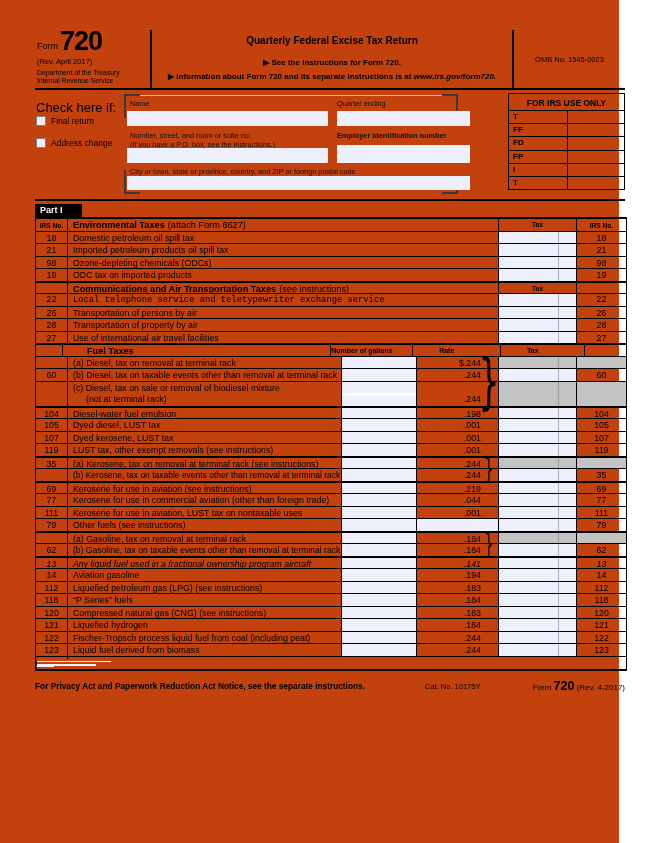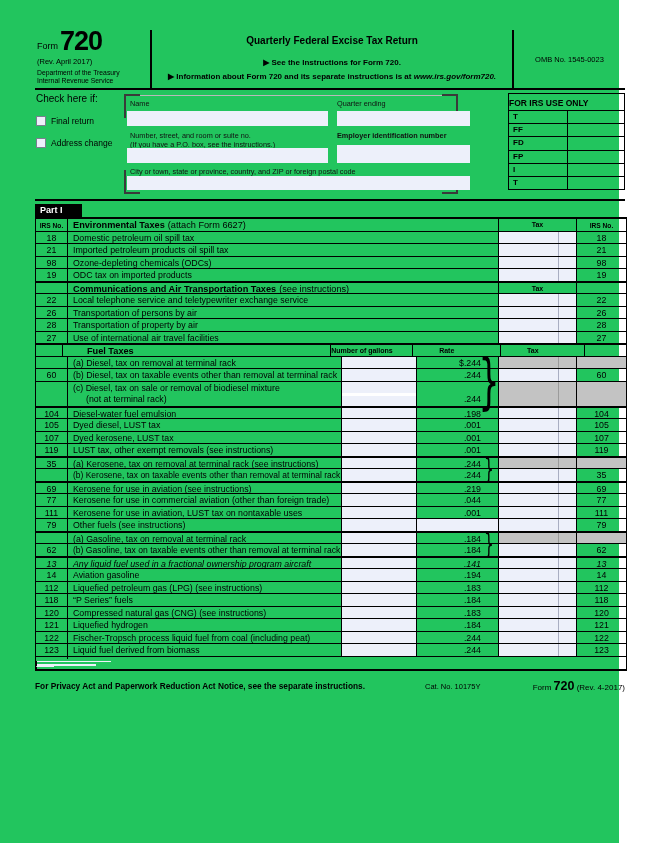--- a/index.html
+++ b/index.html
@@ -1,17 +1,17 @@
 <!DOCTYPE html>
 <html><head>
 <meta charset="utf-8">
 <style>
   * { margin:0; padding:0; box-sizing:border-box; }
   body { width:649px; height:843px; background:#fff; font-family:"Liberation Sans", sans-serif; color:#000; overflow:hidden; }
-  .page { position:relative; width:619px; height:843px; background:#22c55e; }
+  .page { position:relative; width:619px; height:843px; background:#c2410c; }
   .abs { position:absolute; }
 
   
   #form-block { left:36px; top:30px; width:112px; height:58px; }
   #form-word { position:absolute; left:1px; top:11px; font-size:9px; }
   #form-number { position:absolute; left:24px; top:-4px; font-size:27px; font-weight:bold; letter-spacing:-1px; }
   #revision { position:absolute; left:1px; top:27px; font-size:7.5px; }
   #dept { position:absolute; left:1px; top:39px; font-size:6.8px; }
   #agency { position:absolute; left:1px; top:47px; font-size:6.8px; }
   #hdr-div-left { left:150px; top:30px; width:2px; height:58px; background:#000; }
@@ -19,21 +19,21 @@
   #title-block { left:152px; top:30px; width:360px; height:58px; text-align:center; }
   #page-title { position:absolute; left:0; top:5px; width:100%; font-size:10px; font-weight:bold; }
   #instr1 { position:absolute; left:0; top:28px; width:100%; font-size:8px; font-weight:bold; }
   #instr2 { position:absolute; left:0; top:42px; width:100%; font-size:8px; font-weight:bold; }
   #instr2 .url { font-style:italic; }
   #omb-box { left:514px; top:30px; width:111px; height:58px; }
   #omb-text { position:absolute; left:0; top:25px; width:100%; text-align:center; font-size:7.5px; }
   #hdr-rule { left:35px; top:88px; width:590px; height:2px; background:#000; }
 
   
-  #checkhere-heading { left:36px; top:93px; font-size:10px; }
+  #checkhere-heading { left:36px; top:100px; font-size:13px; }
   .cb-box { width:10px; height:10px; border:1px solid #7a8090; background:#edf0fa; position:absolute; }
   #cb-final { left:36px; top:116px; }
   #cb-addr  { left:36px; top:138px; }
   #cb-final-label { left:51px; top:116px; font-size:8.5px; }
   #cb-addr-label  { left:51px; top:138px; font-size:8.5px; }
 
   #entity-topline { left:125px; top:95px; width:332px; height:1px; background:#b9b9b9; }
   .corner { position:absolute; }
   #corner-tl { left:124px; top:94px; width:16px; height:24px; border-left:2px solid #3a3a3a; border-top:2px solid #3a3a3a; }
   #corner-tr { left:442px; top:94px; width:16px; height:28px; border-right:2px solid #3a3a3a; border-top:2px solid #3a3a3a; }
@@ -49,21 +49,21 @@
   #city-label { left:130px; top:167px; }
   .fld-input { position:absolute; background:#edf0fa; }
   #name-input { left:127px; top:111px; width:201px; height:15px; }
   #quarter-input { left:337px; top:111px; width:133px; height:15px; }
   #street-input { left:127px; top:148px; width:201px; height:15px; }
   #ein-input { left:337px; top:145px; width:133px; height:18px; }
   #city-input { left:127px; top:176px; width:343px; height:14px; }
 
   
   #irs-use-box { left:508px; top:93px; width:117px; height:97px; border:1.5px solid #000; display:flex; flex-direction:column; }
-  #irs-use-title { height:17px; font-size:8.5px; font-weight:bold; text-align:left; padding-top:4px; border-bottom:1.5px solid #000; }
+  #irs-use-title { height:17px; font-size:8.5px; font-weight:bold; text-align:center; padding-top:4px; border-bottom:1.5px solid #000; }
   #irs-rows { flex:1; display:flex; flex-direction:column; }
   .irs-row { flex:1; display:flex; border-bottom:1px solid #000; }
   .irs-row:last-child { border-bottom:none; }
   .irs-row-label { width:59px; border-right:1px solid #000; font-size:8px; font-weight:bold; padding:1px 0 0 4px; }
   .irs-row-blank { flex:1; }
 
   #section-rule { left:35px; top:199px; width:590px; height:1.5px; background:#000; }
 
   
   #part1-bar { left:35px; top:204px; width:47px; height:13px; background:#000; color:#fff; font-size:9px; font-weight:bold; padding:1px 0 0 5px; }
@@ -223,21 +223,21 @@
         <div class="c c-t"></div>
         <div class="c c-cc"></div>
         <div class="c c-ir"><span class="fit">19</span></div>
       </div>
       <div class="trow thick" style="height: 12.5px;">
         <div class="c c-l"></div>
         <div class="c c-d"><span class="sec-title fit">Communications and Air Transportation Taxes</span><span class="sec-note">(see instructions)</span></div>
         <div class="c c-th"><span class="fit">Tax</span></div>
         <div class="c c-ir"></div>
       </div>
-      <div class="trow" style="height: 12.5px;">
+      <div class="trow" style="height: 12.5px; font-family: Liberation Mono, monospace;">
         <div class="c c-l"><span class="fit">22</span></div>
         <div class="c c-d"><span class="fit">Local telephone service and teletypewriter exchange service</span></div>
         <div class="c c-t"></div>
         <div class="c c-cc"></div>
         <div class="c c-ir"><span class="fit">22</span></div>
       </div>
       <div class="trow" style="height: 12.5px;">
         <div class="c c-l"><span class="fit">26</span></div>
         <div class="c c-d"><span class="fit">Transportation of persons by air</span></div>
         <div class="c c-t"></div>

